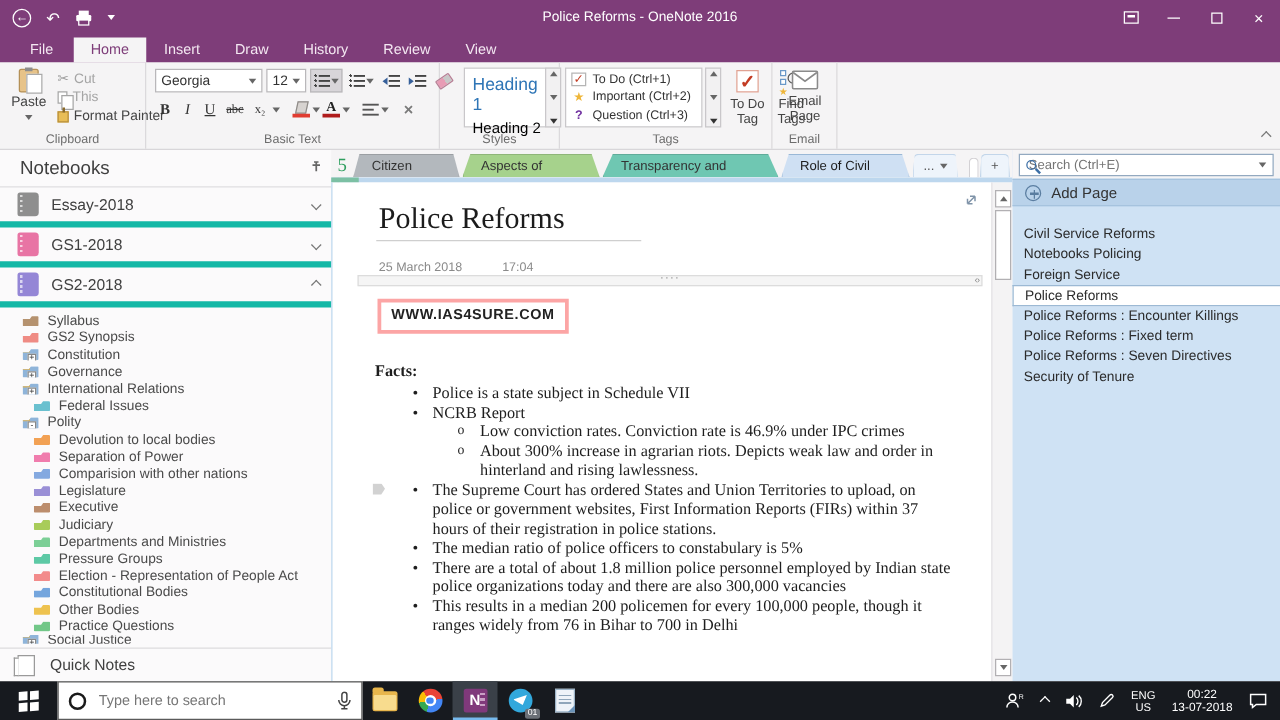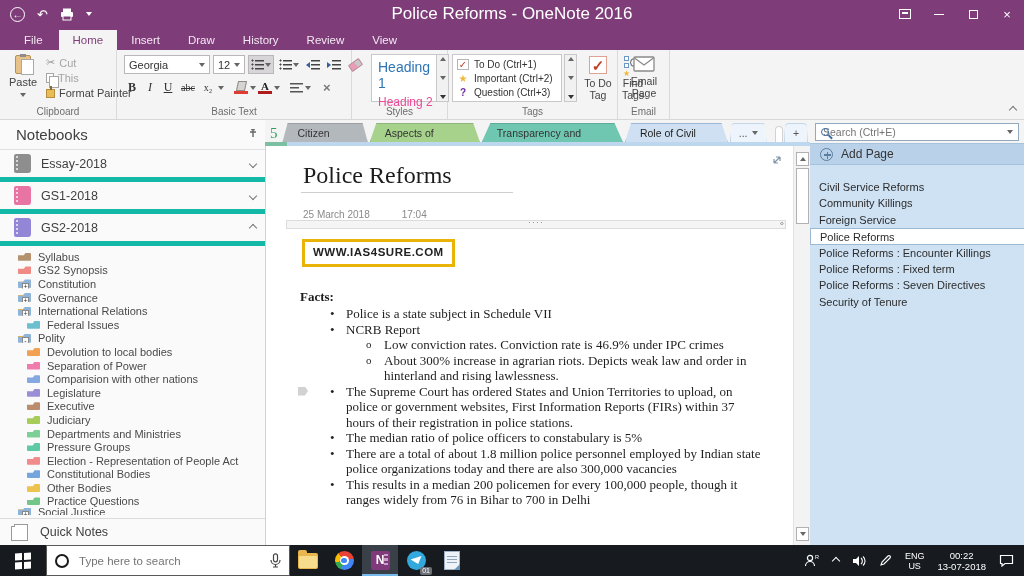--- a/index.html
+++ b/index.html
@@ -6,21 +6,21 @@
   *{box-sizing:border-box;}
   .app{position:relative;width:1024px;height:576px;overflow:hidden;
        font-family:"Liberation Sans",sans-serif;background:#f5f4f5;-webkit-font-smoothing:antialiased;}
 
   
   .titlebar{position:absolute;left:0;top:0;width:1024px;height:28px;background:#7e3d79;color:#fff;}
   .qat{position:absolute;left:10px;top:0;height:28px;display:flex;align-items:center;gap:12px;}
   .qat .qbtn{display:flex;align-items:center;justify-content:center;color:#fff;}
   .back-circ{width:15px;height:15px;border:1px solid #fff;border-radius:50%;font-size:10px;line-height:13px;text-align:center;}
   .undo-g{font-size:13px;}
-  .win-title{position:absolute;left:0;top:0;width:100%;height:28px;line-height:28px;text-align:center;font-size:17px;}
+  .win-title{position:absolute;left:0;top:0;width:100%;height:28px;line-height:28px;text-align:center;font-size:11px;}
   .win-controls{position:absolute;right:0;top:0;height:28px;display:flex;align-items:center;}
   .wc{width:34px;height:28px;display:flex;align-items:center;justify-content:center;color:#fff;font-size:13px;}
   .ribopt-box{width:12px;height:10px;border:1px solid #fff;position:relative;}
   .ribopt-box::after{content:"";position:absolute;left:2px;top:2px;width:6px;height:2px;background:#fff;}
   .min-line{width:10px;height:1px;background:#fff;display:inline-block;}
   .restore-box{width:9px;height:9px;border:1px solid #fff;position:relative;background:#7e3d79;}
   .restore-box::before{content:"";position:absolute;left:2px;top:-3px;width:9px;height:9px;border:1px solid #fff;z-index:-1;}
 
   
   .ribbon-tabs{position:absolute;left:0;top:28px;width:1024px;height:22px;background:#7e3d79;display:flex;align-items:flex-end;padding-left:8px;}
@@ -87,21 +87,21 @@
   .fc-ic{width:14px;height:13px;position:relative;font-family:"Liberation Serif",serif;font-size:11px;font-weight:bold;color:#222;text-align:center;line-height:10px;}
   .fc-ic::after{content:"";position:absolute;left:0;bottom:0;width:14px;height:3px;background:#b01c1c;}
   .al-ic{width:13px;height:10px;background:
       linear-gradient(#555 0 0) 0 0/13px 1.5px no-repeat,
       linear-gradient(#555 0 0) 0 4px/9px 1.5px no-repeat,
       linear-gradient(#555 0 0) 0 8px/13px 1.5px no-repeat;}
   .x-ic{color:#7a7a7a;font-size:13px;font-weight:bold;}
 
   .stylebox{position:absolute;left:19px;top:4px;width:76px;height:48px;background:#fff;border:1px solid #c9c7ca;padding:4px 6px;}
   .h1{color:#2e75b6;font-size:14px;margin-bottom:4px;}
-  .h2{color:#ec4899;font-size:12px;}
+  .h2{color:#000000;font-size:12px;}
   .gal-scroll{position:absolute;left:84px;top:4px;width:13px;height:48px;border:1px solid #c9c7ca;background:#f2f1f2;display:flex;flex-direction:column;align-items:center;justify-content:space-between;padding:2px 0;}
 
   .tagbox{position:absolute;left:4px;top:4px;width:110px;height:48px;background:#fff;border:1px solid #c9c7ca;padding:2px 4px;display:flex;flex-direction:column;justify-content:space-around;}
   .tag-row{display:flex;align-items:center;gap:5px;white-space:nowrap;}
   .tag-ic{width:12px;text-align:center;font-size:10px;}
   .tag-ic.check{color:#c33c23;border:1px solid #b5b5b5;line-height:9px;height:11px;background:#fff;}
   .tag-ic.star{color:#efb639;}
   .tag-ic.question{color:#7030a0;font-weight:bold;}
   .tag-lb{font-size:10px;color:#333;}
   .tag-scroll{position:absolute;left:116px;top:4px;width:13px;height:48px;border:1px solid #c9c7ca;background:#f2f1f2;display:flex;flex-direction:column;align-items:center;justify-content:space-between;padding:2px 0;}
@@ -164,21 +164,21 @@
   .canvas{position:absolute;left:0;top:26px;width:528px;height:399px;background:#fff;border-left:1px solid #bdd7ee;overflow:hidden;}
   .expand-ic{position:absolute;right:10px;top:8px;color:#7f93a8;}
   .page-title{margin:16px 0 0 37px;font-family:"Liberation Serif",serif;font-size:24px;color:#1c1c1c;}
   .title-rule{margin:3px 0 0 35px;width:212px;border-bottom:1px solid #cfcfcf;}
   .page-dt{margin:16px 0 0 37px;font-size:10px;color:#8a8a8a;display:flex;gap:32px;}
   .outline{position:absolute;left:20px;top:74px;width:500px;height:330px;}
   .outline-handle{height:9px;background:#f5f5f5;border:1px solid #dcdcdc;position:relative;color:#9a9a9a;}
   .oh-dots{position:absolute;left:50%;top:-4px;transform:translateX(-50%);font-size:9px;letter-spacing:1px;color:#8a8a8a;}
   .oh-rl{position:absolute;right:2px;top:-2px;font-size:8px;color:#8a8a8a;letter-spacing:-1px;}
   .outline-body{padding:10px 14px 0 14px;font-family:"Liberation Serif",serif;font-size:13px;color:#1e1e1e;line-height:15.5px;}
-  .wm-box{display:inline-block;margin-left:2px;border:3px solid #eab308;padding:3px 8px;
+  .wm-box{display:inline-block;margin-left:2px;border:3px solid #fca5a5;padding:3px 8px;
       font-family:"Liberation Sans",sans-serif;font-size:11.5px;font-weight:bold;letter-spacing:.5px;color:#222;}
   .sec-head{font-weight:bold;margin-top:22px;}
   .blist{margin:2px 0 0 0;}
   .fact{position:relative;display:flex;gap:0;padding-left:30px;}
   .fact .bul{width:16px;flex:0 0 auto;}
   .fact .txt{flex:1;padding-right:6px;}
   .subs .fact{padding-left:66px;}
   .subs .fact .bul{width:18px;font-size:11px;}
   .note-flag{position:absolute;left:-2px;top:3px;width:10px;height:9px;background:#d2d2d2;
       clip-path:polygon(0 0,70% 0,100% 50%,70% 100%,0 100%);}
@@ -658,21 +658,21 @@
           <span class="mag blue"></span>
           <span class="tri-down"></span>
         </div>
       </div>
       <div class="addpage">
         <span class="plus-circ"></span>
         <span>Add Page</span>
       </div>
       <div class="pagelist" id="page-list">
           <div class="page-row">Civil Service Reforms</div>
-          <div class="page-row">Community Killings</div>
+          <div class="page-row">Notebooks Policing</div>
           <div class="page-row">Foreign Service</div>
           <div class="page-row selected">Police Reforms</div>
           <div class="page-row">Police Reforms : Encounter Killings</div>
           <div class="page-row">Police Reforms : Fixed term</div>
           <div class="page-row">Police Reforms : Seven Directives</div>
           <div class="page-row">Security of Tenure</div>
         </div>
     </div>
   </div>
 

